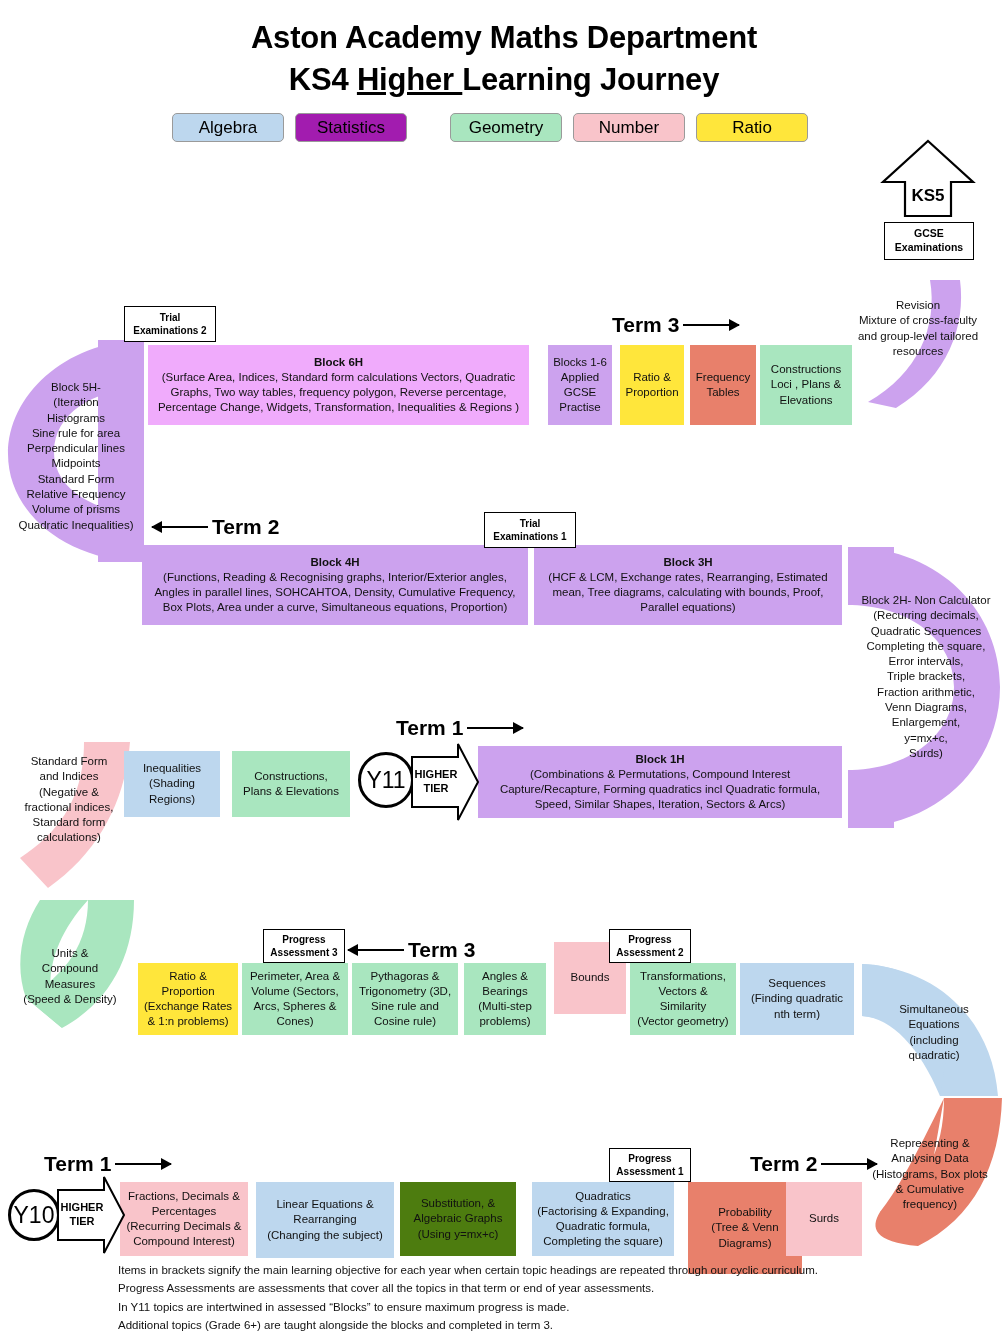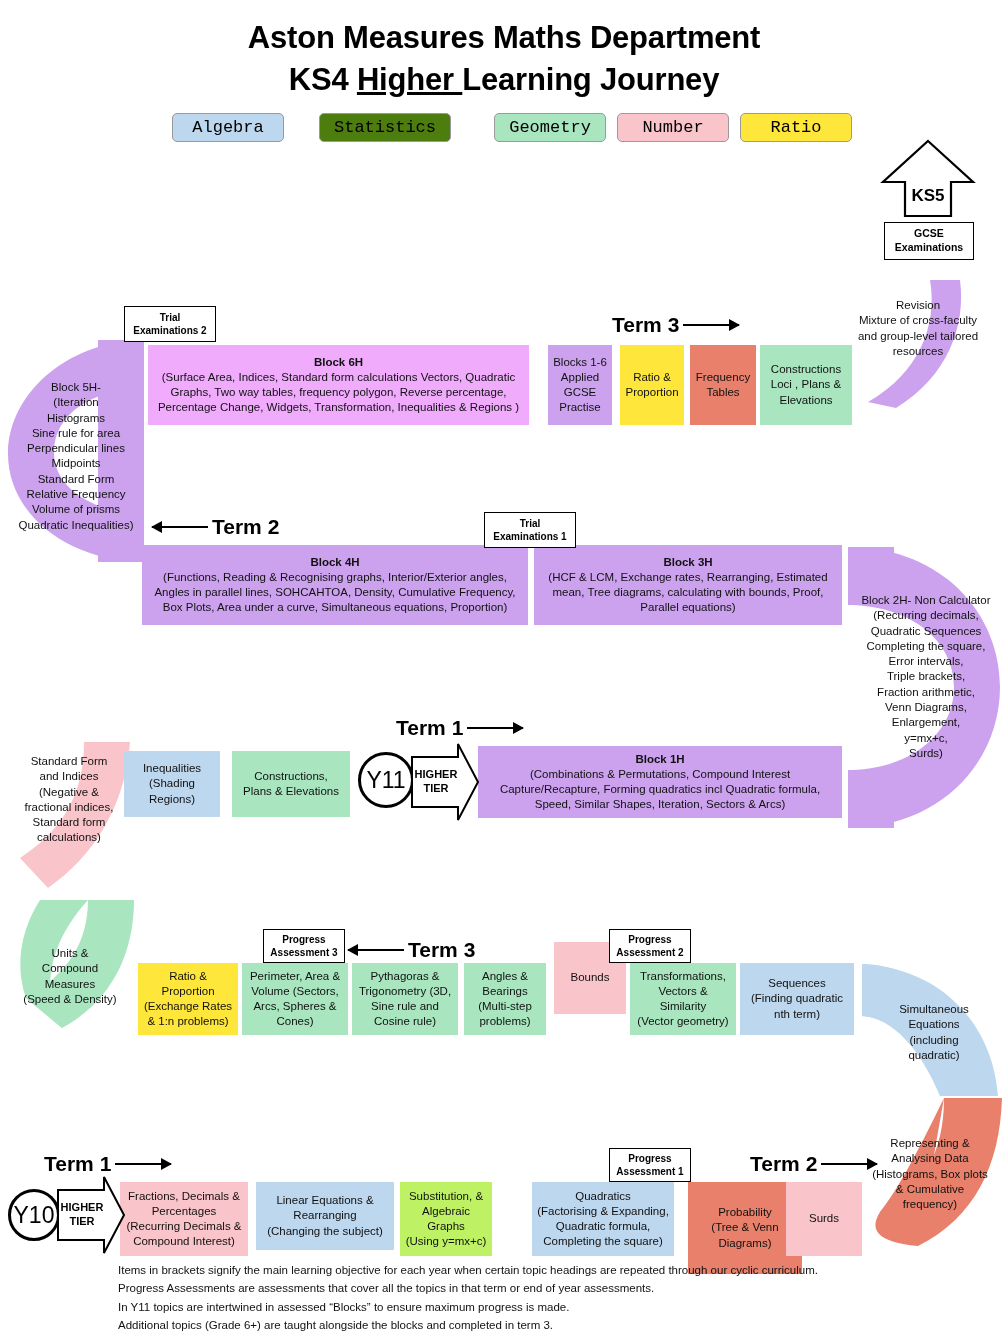--- a/index.html
+++ b/index.html
@@ -39,21 +39,20 @@
   }
   .legend-chip {
     height: 29px;
     border-radius: 5px;
     border: 1px solid #9a9a9a;
     display: flex; align-items: center; justify-content: center;
     font-size: 17px;
     color: #000;
     padding: 0 14px;
     min-width: 112px;
-    font-family: Liberation Mono, monospace;
   }
 
   
   .box {
     position: absolute;
     display: flex;
     align-items: center;
     justify-content: center;
     text-align: center;
     font-size: 11.5px;
@@ -183,30 +182,30 @@
     line-height: 1.42;
     margin-bottom: 2px;
     white-space: pre-line;
   }
 </style>
 </head>
 <body>
 
 <div id="page">
 
-  <div class="title" id="title-line1">Aston Measures Maths Department</div>
+  <div class="title" id="title-line1">Aston Academy Maths Department</div>
   <div class="title" id="title-line2">
     <span>KS4 </span><span class="under">Higher </span><span>Learning Journey</span>
   </div>
 
   <div id="legend">
     <div class="legend-chip" style="background:#bdd7ee;">
         <span>Algebra</span>
       </div>
-    <div class="legend-chip" style="background:#4d7c0f;margin-left:24px;">
+    <div class="legend-chip" style="background:#a21caf;">
         <span>Statistics</span>
       </div>
     <div class="legend-chip" style="background:#a9e6bf;margin-left:32px;">
         <span>Geometry</span>
       </div>
     <div class="legend-chip" style="background:#f9c4ca;">
         <span>Number</span>
       </div>
     <div class="legend-chip" style="background:#ffe63b;">
         <span>Ratio</span>
@@ -455,27 +454,27 @@
 TIER</div>
   </div>
 
   <div class="box" style="left:120px; top:1182px; width:128px; height:74px; background:#f9c4ca;">
     <span class="lbl">Fractions, Decimals &amp;
 Percentages
 (Recurring Decimals &amp;
 Compound  Interest)</span>
   </div>
 
-  <div class="box" style="left:256px; top:1182px; width:138px; height:68px; background:#bdd7ee;">
+  <div class="box" style="left:256px; top:1182px; width:138px; height:76px; background:#bdd7ee;">
     <span class="lbl">Linear Equations &amp;
 Rearranging
 (Changing the subject)</span>
   </div>
 
-  <div class="box" style="left:400px; top:1182px; width:92px; height:74px; background:#bef264;">
+  <div class="box" style="left:400px; top:1182px; width:116px; height:74px; background:#4d7c0f;">
     <span class="lbl">Substitution, &amp;
 Algebraic Graphs
 (Using y=mx+c)</span>
   </div>
 
   <div class="box" style="left:516px; top:1182px; width:142px; height:74px; background:#bdd7ee;margin-left:16px;">
     <span class="lbl">Quadratics
 (Factorising &amp; Expanding,
 Quadratic formula,
 Completing the square)</span>

